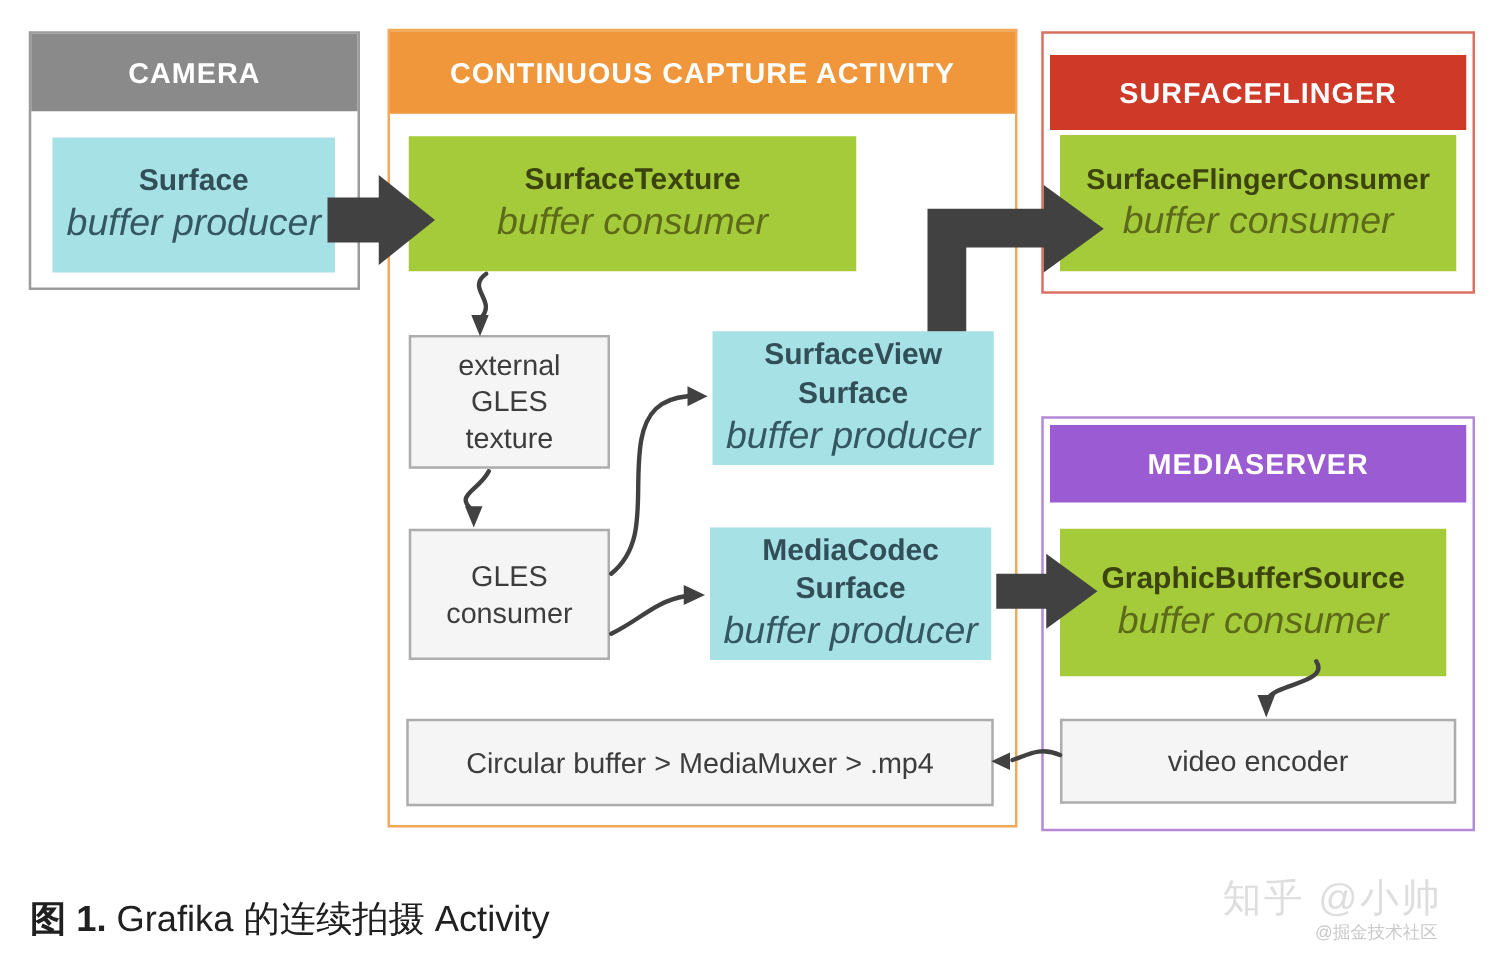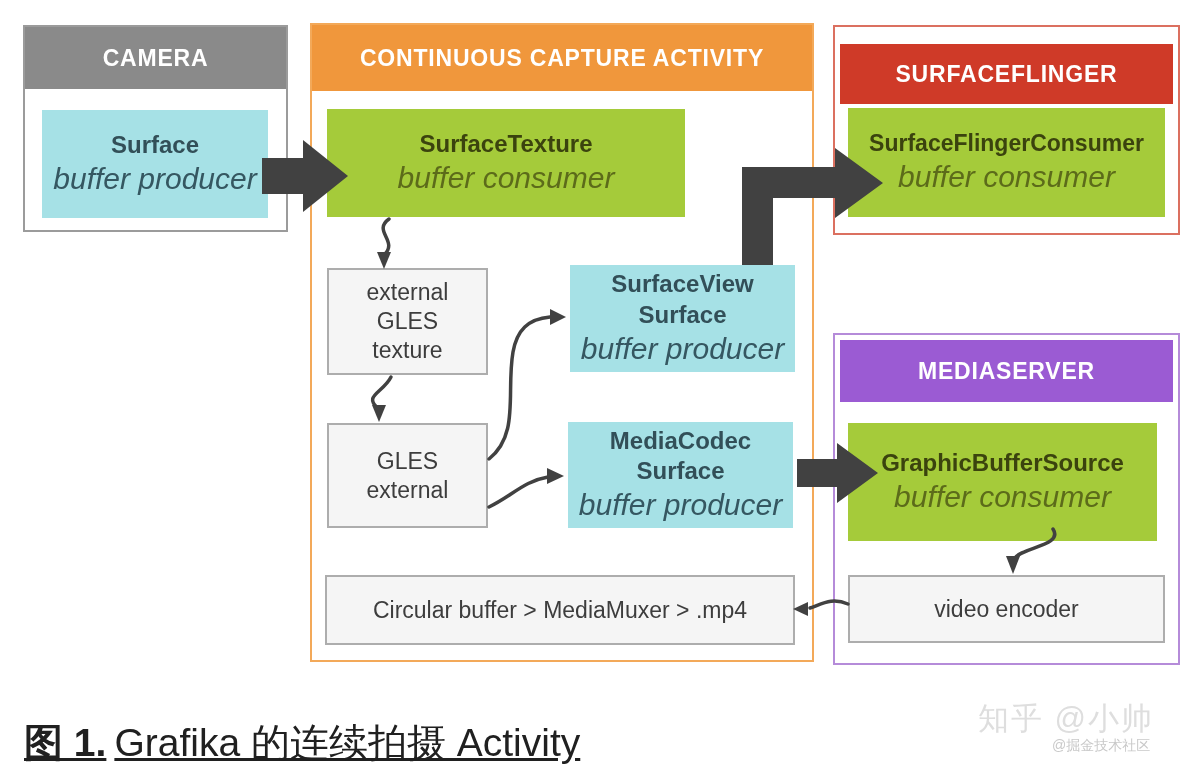--- a/index.html
+++ b/index.html
@@ -46,21 +46,21 @@
   .mediacodec-node{left:568px;top:422px;width:225px;height:106px;}
   .circular-node{left:325px;top:575px;width:470px;height:70px;}
   .sfconsumer-node{left:848px;top:108px;width:317px;height:109px;}
   .sfconsumer-node .title{font-size:23px;}
   .gbs-node{left:848px;top:423px;width:309px;height:118px;}
   .videoencoder-node{left:848px;top:575px;width:317px;height:68px;}
   svg.arrows{position:absolute;left:0;top:0;pointer-events:none;z-index:20;}
   .thin-arrow{fill:none;stroke:var(--arrow);stroke-width:3.5;stroke-linecap:round;}
   .block-arrow{fill:var(--arrow);}
   .head{fill:var(--arrow);stroke:none;}
-  .caption{position:absolute;left:24px;top:716px;font-size:39px;color:var(--caption-text);text-decoration:underline;}
+  .caption{position:absolute;left:24px;top:716px;font-size:29px;color:var(--caption-text);}
   .caption .fig-label{font-weight:bold;margin-right:8px;}
   .wm-zhihu{position:absolute;left:978px;top:698px;font-size:31px;color:#dedede;letter-spacing:2px;}
   .wm-juejin{position:absolute;left:1052px;top:737px;font-size:14px;color:#c9c9c9;}
 </style>
 </head>
 <body>
 
 <div class="canvas">
 
   <div class="frame camera-frame">
@@ -87,21 +87,21 @@
   <div class="node green surfacetexture-node">
     <span class="title">SurfaceTexture</span>
     <span class="subtitle">buffer consumer</span>
   </div>
 
   <div class="node plain extgles-node">
     <span>external GLES texture</span>
   </div>
 
   <div class="node plain gles-node">
-    <span>GLES external</span>
+    <span>GLES consumer</span>
   </div>
 
   <div class="node cyan surfaceview-node">
     <span class="title narrow-title">SurfaceView Surface</span>
     <span class="subtitle">buffer producer</span>
   </div>
 
   <div class="node cyan mediacodec-node">
     <span class="title narrow-title">MediaCodec Surface</span>
     <span class="subtitle">buffer producer</span>

